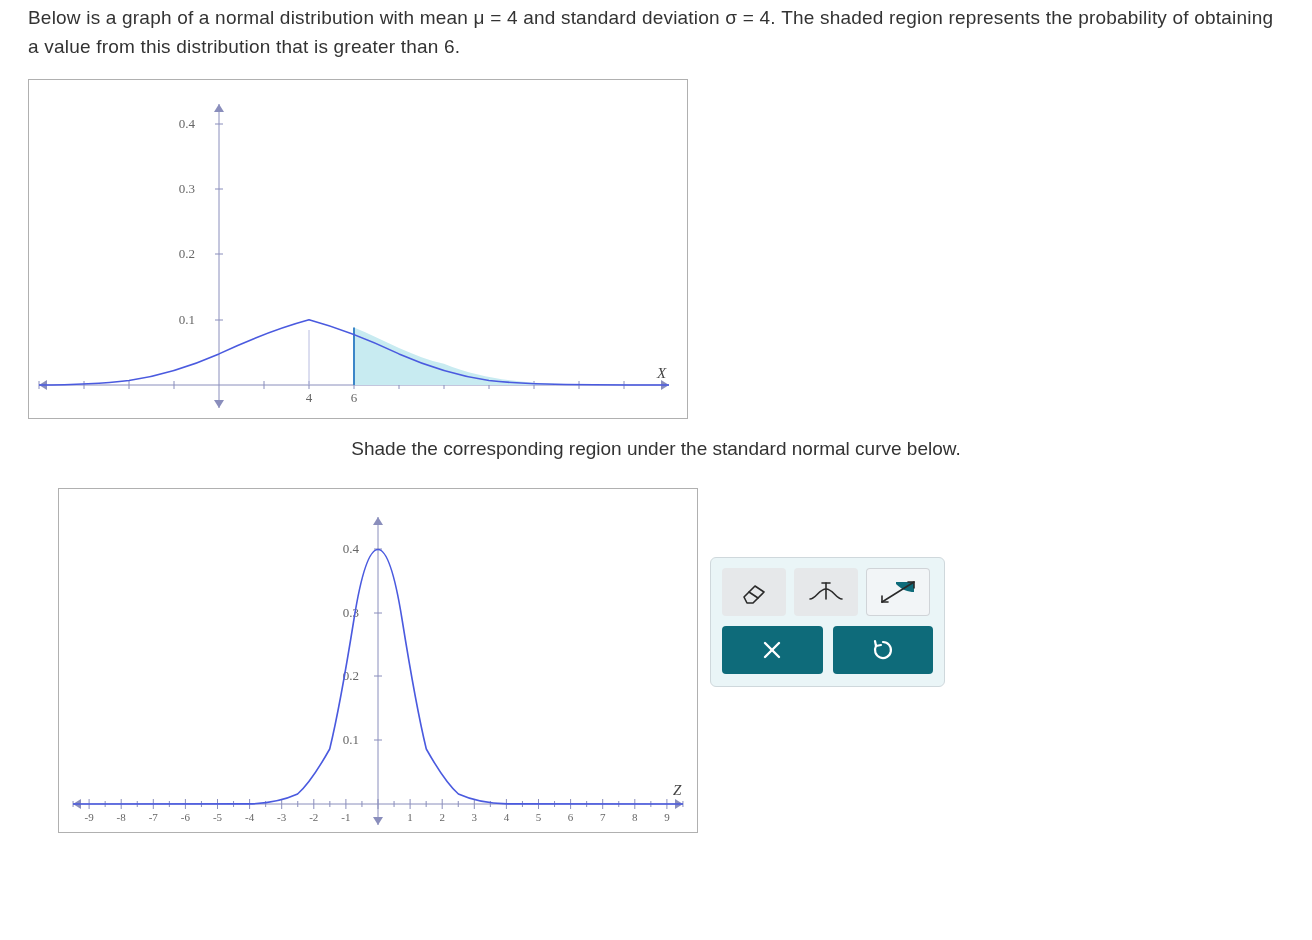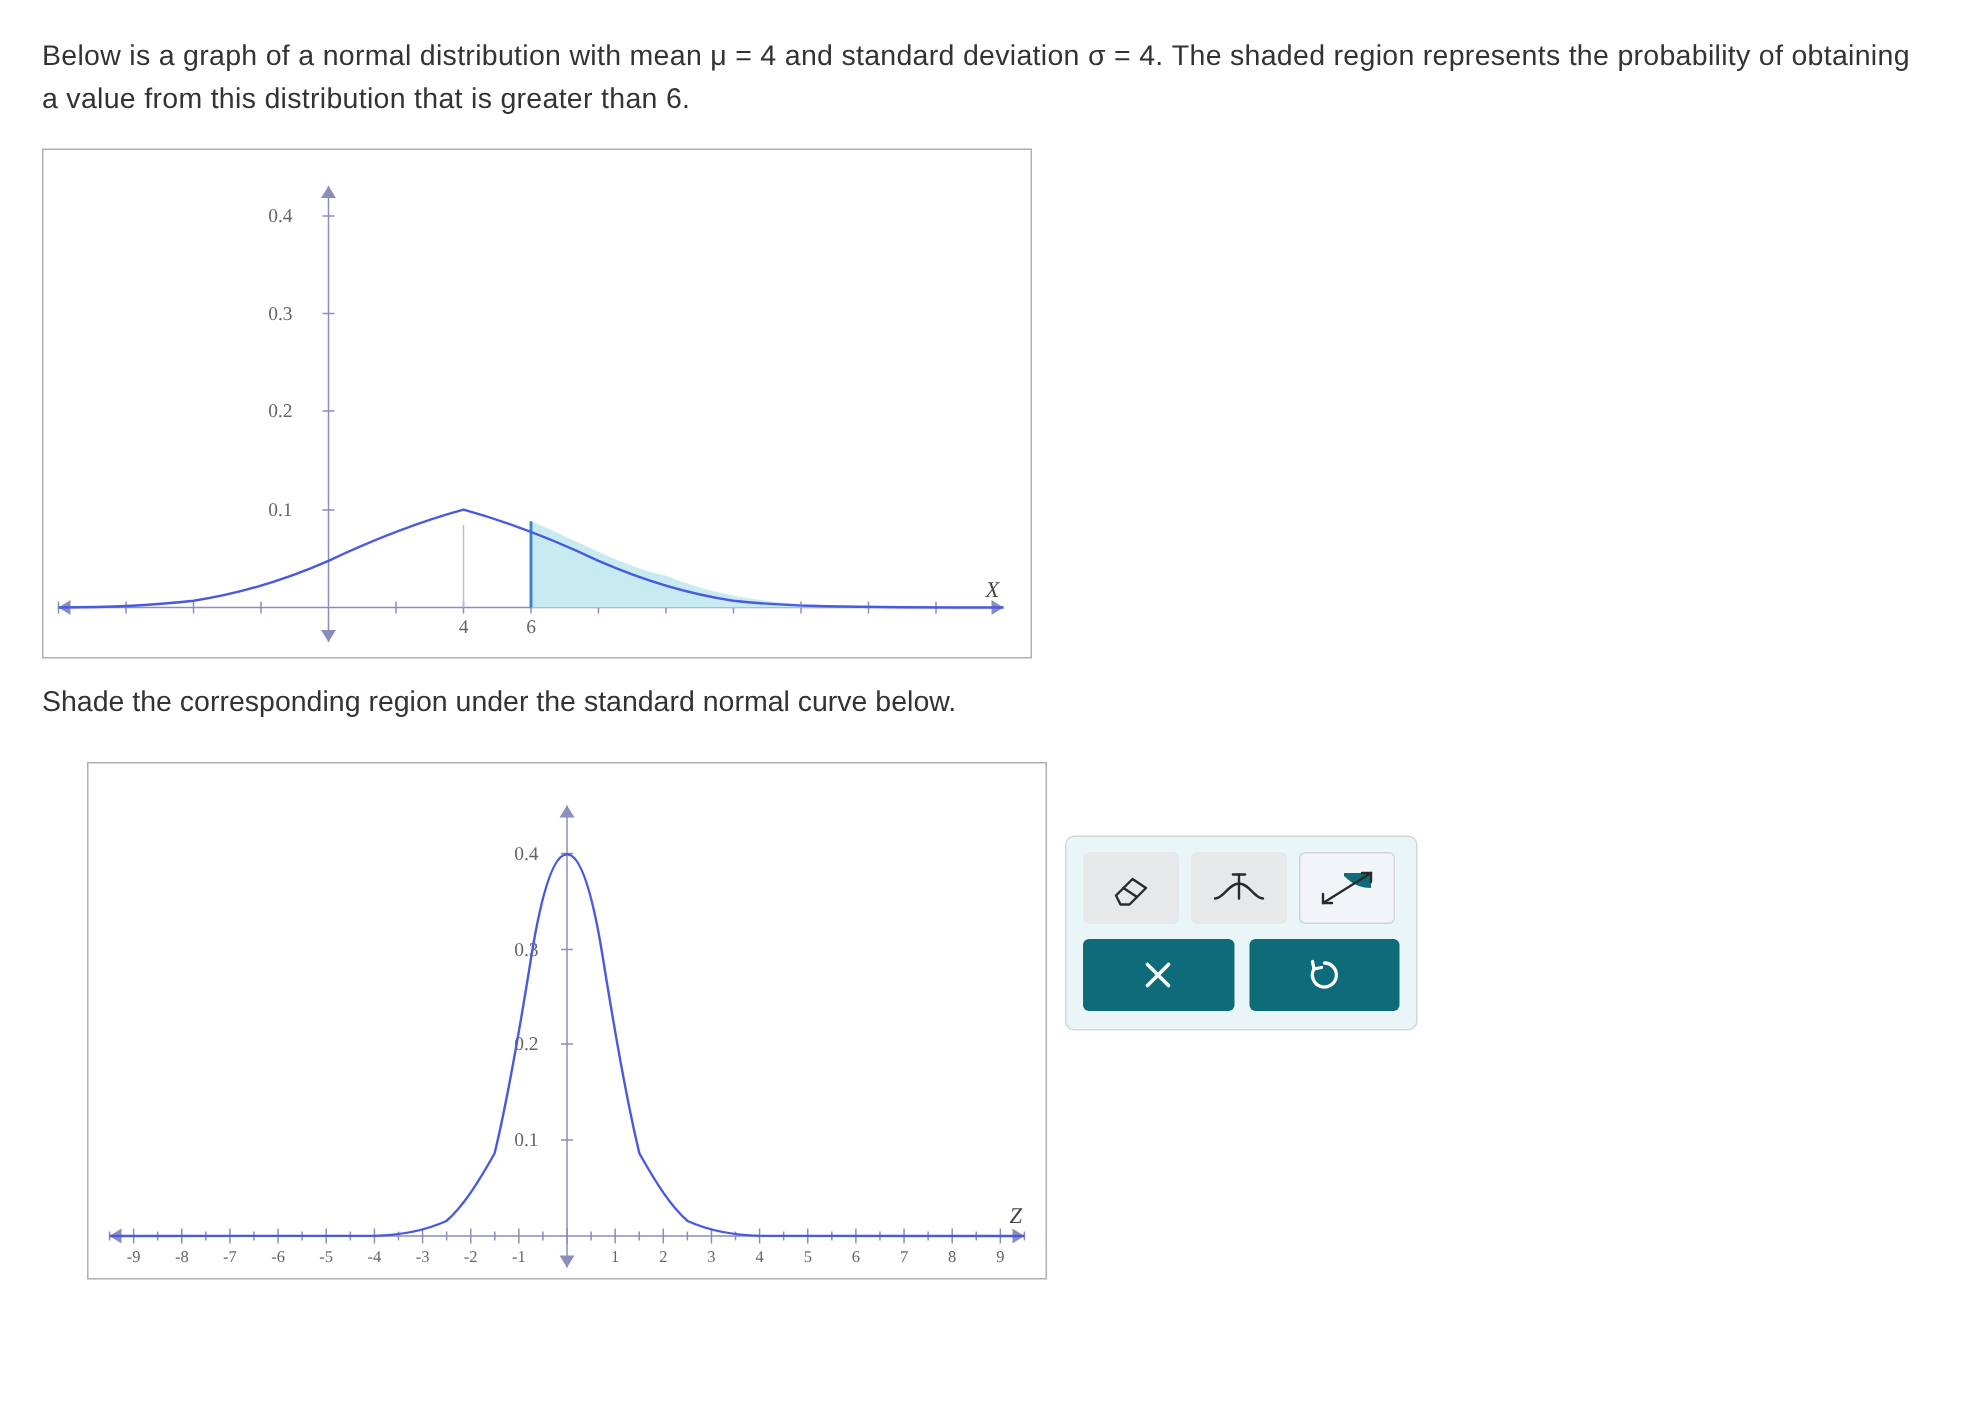--- a/index.html
+++ b/index.html
@@ -6,21 +6,21 @@
     margin: 0;
     padding: 0;
     background: #ffffff;
     font-family: Verdana, Arial, sans-serif;
     color: #333333;
   }
   .page {
     width: 1312px;
     height: 940px;
     box-sizing: border-box;
-    padding: 24px 28px;
+    padding: 4px 28px;
     position: relative;
   }
   .problem-text {
     font-size: 19px;
     line-height: 1.5;
     color: #333333;
     margin-bottom: 18px;
     letter-spacing: 0.2px;
   }
   .chart-box {
@@ -37,20 +37,21 @@
   .chart2 {
     width: 640px;
     height: 345px;
     margin-top: 24px;
     margin-left: 30px;
   }
   .instruction {
     font-size: 19px;
     line-height: 1.5;
     color: #333333;
+    text-align: center;
   }
   .tool-panel {
     position: absolute;
     left: 710px;
     top: 557px;
     width: 235px;
     border: 1px solid #cfd8dc;
     border-radius: 6px;
     background: #eaf5f7;
     padding: 10px 11px 12px 11px;

